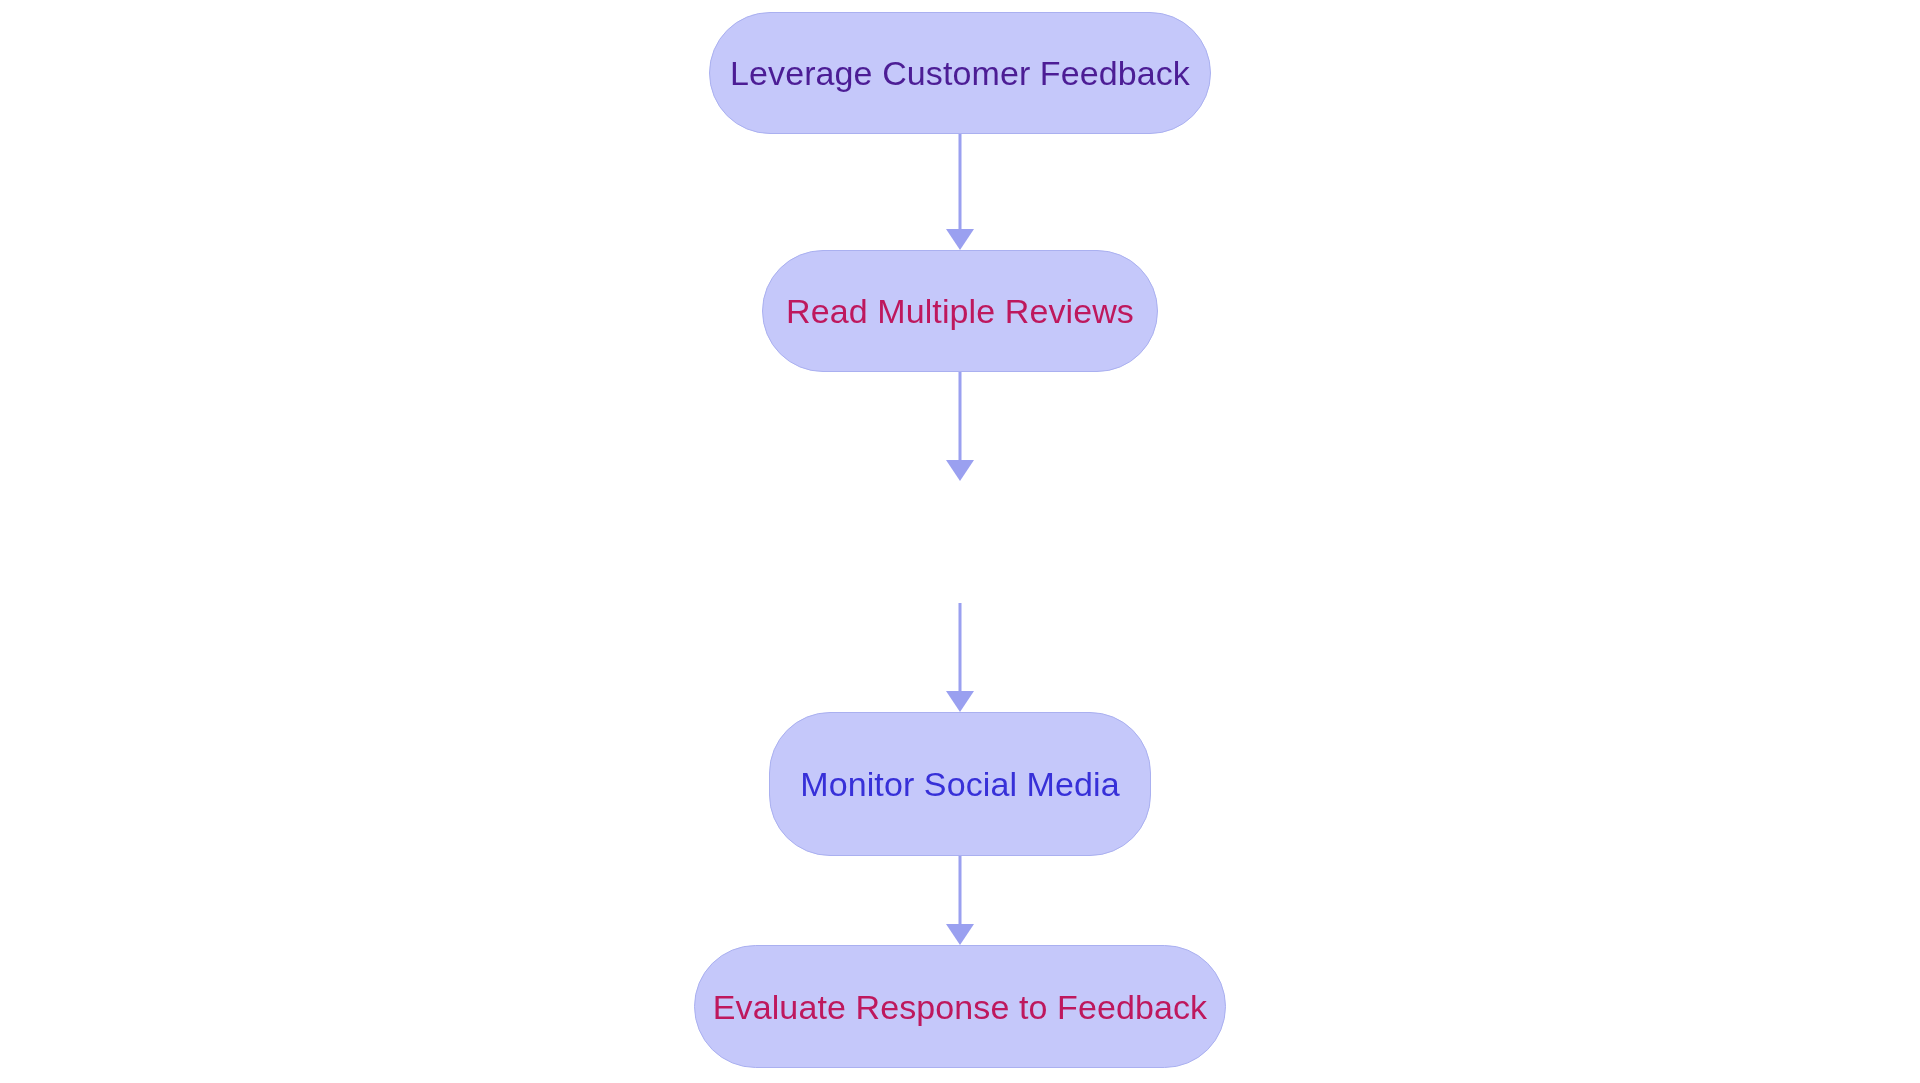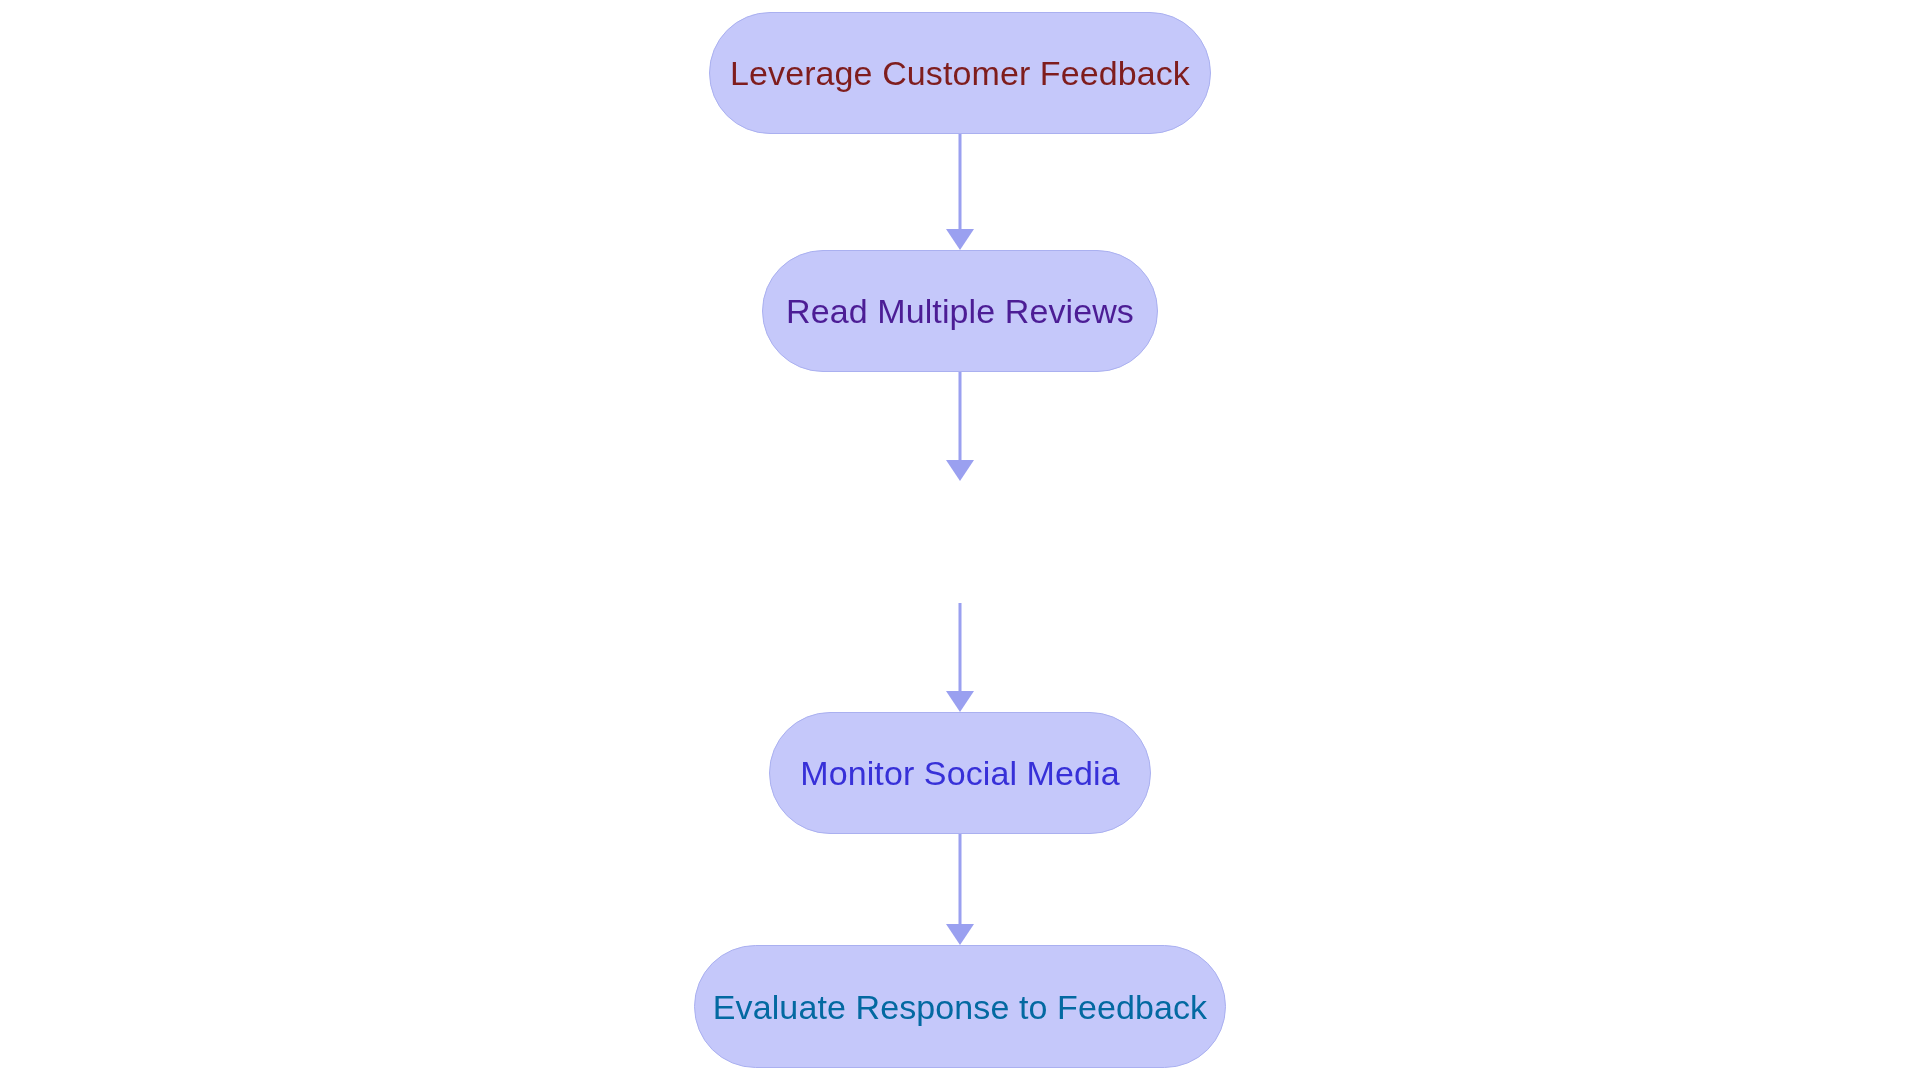--- a/index.html
+++ b/index.html
@@ -85,26 +85,26 @@
     <div class="connector" id="c2" style="left: 960px; top: 603px; height: 109px;">
       <div class="conn-line" style="height: 88px; background: rgb(154, 160, 240);"></div>
       <div class="conn-head" style="border-top-color: rgb(154, 160, 240);"></div>
     </div>
     <div class="connector" id="c3" style="left: 960px; top: 834px; height: 111px;">
       <div class="conn-line" style="height: 90px; background: rgb(154, 160, 240);"></div>
       <div class="conn-head" style="border-top-color: rgb(154, 160, 240);"></div>
     </div>
 
     <div class="node" id="n0" style="left: 960px; top: 12px; width: 502px; height: 122px; border-radius: 61px; background: rgb(197, 200, 250); border-color: rgb(170, 176, 240);">
-      <span class="node-label" style="color: #7f1d1d;">Leverage Customer Feedback</span>
+      <span class="node-label" style="color: #4c1d95;">Leverage Customer Feedback</span>
     </div>
     <div class="node" id="n1" style="left: 960px; top: 250px; width: 396px; height: 122px; border-radius: 61px; background: rgb(197, 200, 250); border-color: rgb(170, 176, 240);">
-      <span class="node-label" style="color: #4c1d95;">Read Multiple Reviews</span>
+      <span class="node-label" style="color: #be185d;">Read Multiple Reviews</span>
     </div>
-    <div class="node" id="n3" style="left: 960px; top: 712px; width: 382px; height: 122px; border-radius: 61px; background: rgb(197, 200, 250); border-color: rgb(170, 176, 240);">
+    <div class="node" id="n3" style="left: 960px; top: 712px; width: 382px; height: 144px; border-radius: 61px; background: rgb(197, 200, 250); border-color: rgb(170, 176, 240);">
       <span class="node-label" style="color: rgb(55, 48, 216);">Monitor Social Media</span>
     </div>
     <div class="node" id="n4" style="left: 960px; top: 945px; width: 532px; height: 123px; border-radius: 61.5px; background: rgb(197, 200, 250); border-color: rgb(170, 176, 240);">
-      <span class="node-label" style="color: #0369a1;">Evaluate Response to Feedback</span>
+      <span class="node-label" style="color: #be185d;">Evaluate Response to Feedback</span>
     </div>
 
   </div>
 </div>
 
 </body></html>

